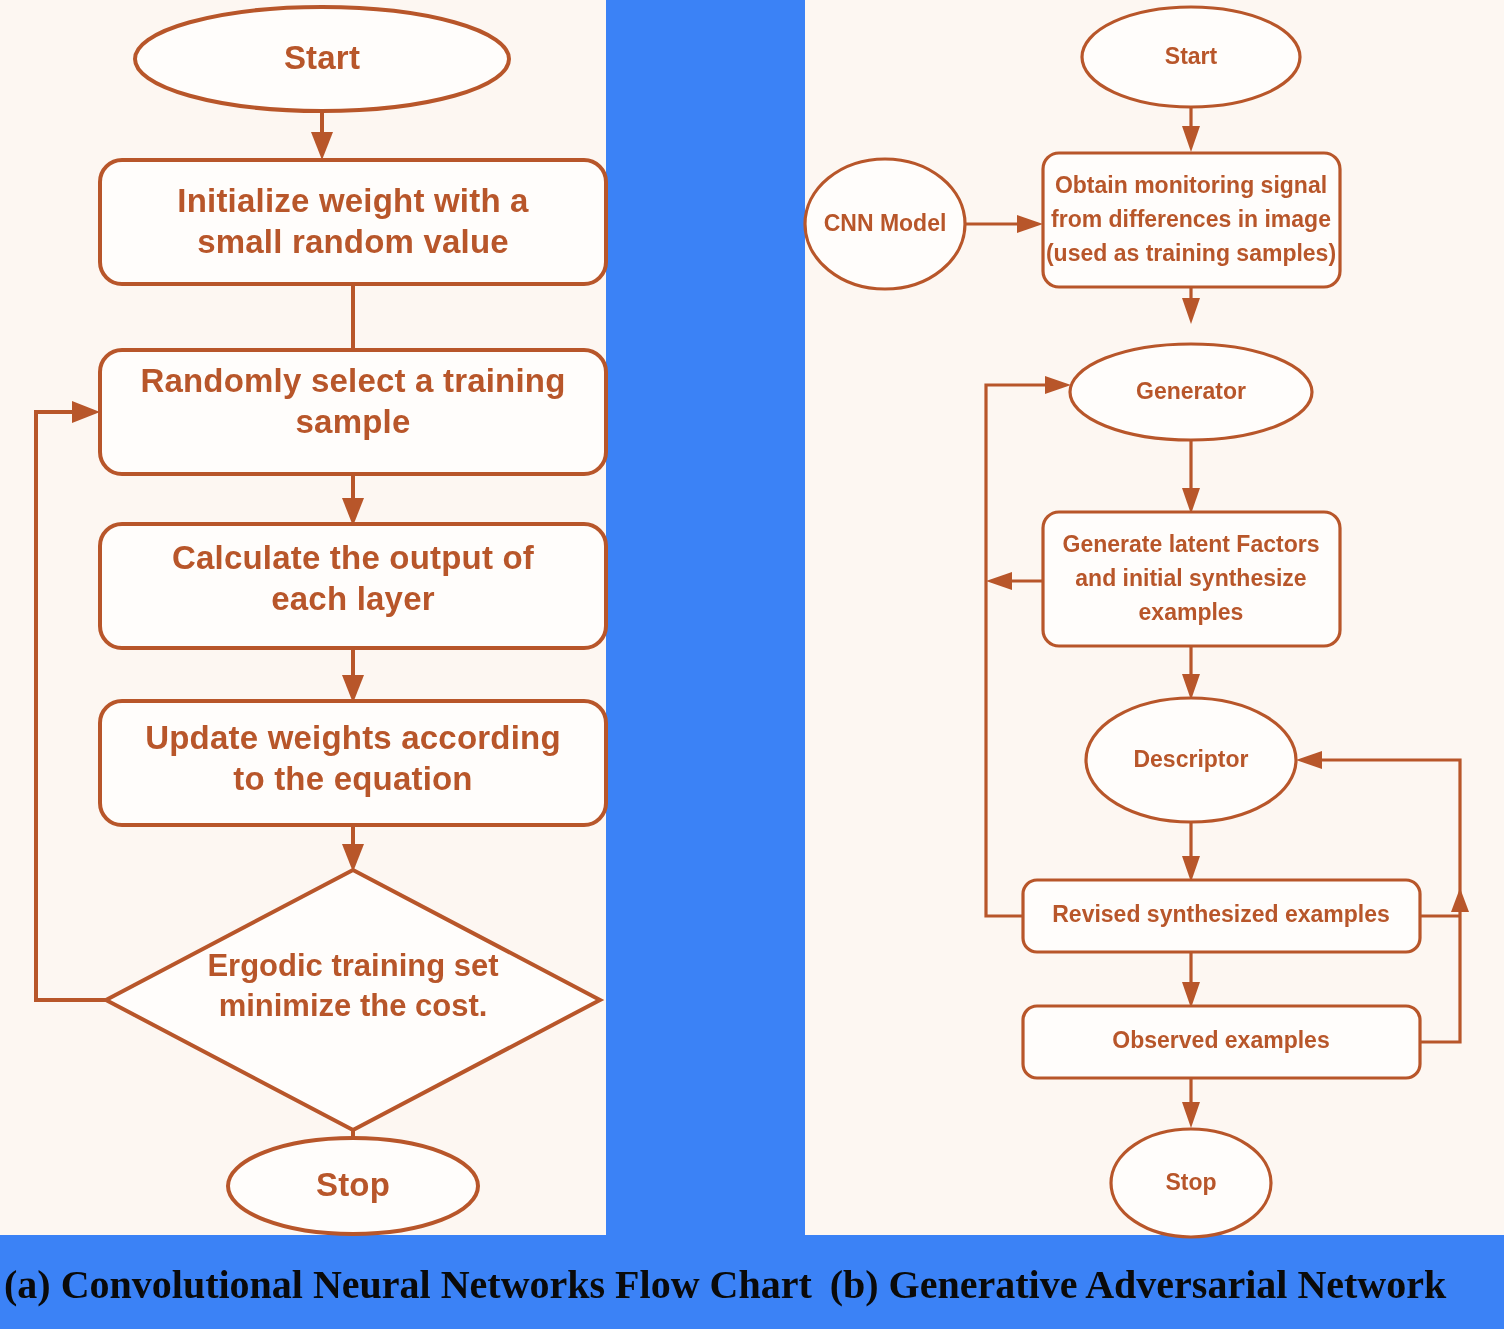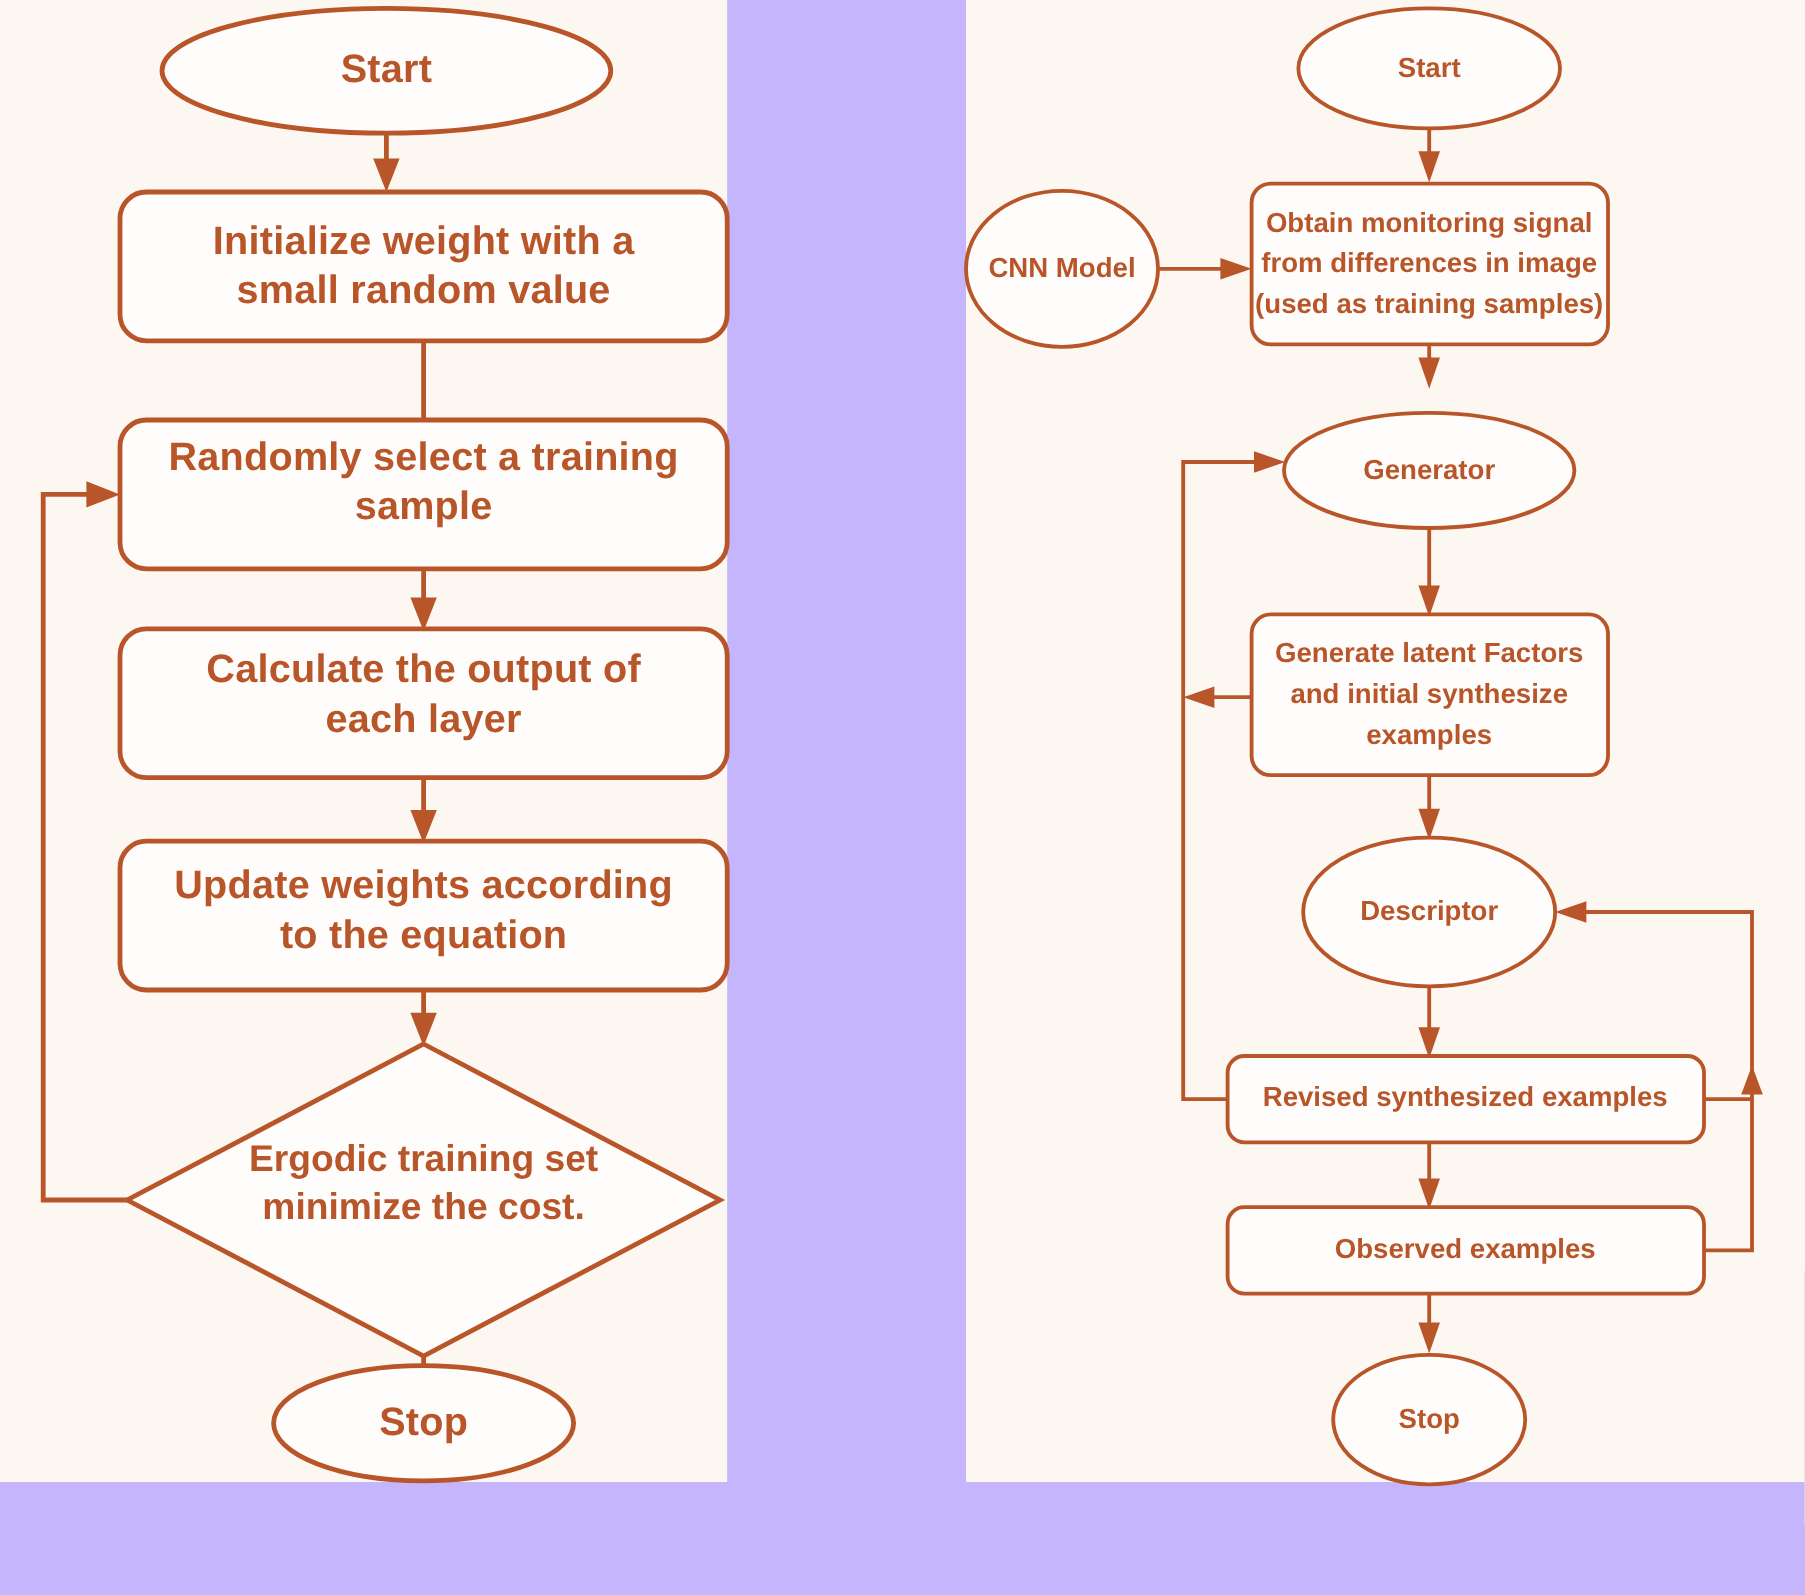--- a/index.html
+++ b/index.html
@@ -1,17 +1,17 @@
 <!DOCTYPE html>
 <html><head>
 <meta charset="utf-8">
 <style>
   html,body{margin:0;padding:0;background:#ffffff;}
   body{width:1504px;height:1329px;font-family:"Liberation Sans",sans-serif;}
-  #stage{position:relative;width:1504px;height:1329px;overflow:hidden;background:#c4b5fd;}
+  #stage{position:relative;width:1504px;height:1329px;overflow:hidden;background:#3b82f6;}
   .panel-bg{position:absolute;top:0;height:1235px;background:#fdf7f2;}
   #panel-a-bg{left:0;width:606px;}
   #panel-b-bg{left:805px;width:699px;}
   svg.flow{position:absolute;top:0;left:0;overflow:visible;}
   .shape{fill:#fffdfb;stroke:#b8562a;stroke-width:4;}
   .shape-thin{fill:#fffdfb;stroke:#b8562a;stroke-width:3.2;}
   .conn{stroke:#b8562a;stroke-width:4;fill:none;}
   .conn-thin{stroke:#b8562a;stroke-width:3.2;fill:none;}
   .arrowhead{fill:#b8562a;stroke:none;}
   text.lbl{fill:#b8562a;font-family:"Liberation Sans",sans-serif;font-weight:bold;text-anchor:middle;dominant-baseline:middle;}
@@ -213,14 +213,18 @@
       <path class="conn-thin" d="M615,1042 L655,1042 L655,760 L515,760"></path>
       <polygon class="arrowhead" points="491,760 517,751 517,769"></polygon>
     </g>
 
     <g>
       <path class="conn-thin" d="M615,916 L655,916"></path>
       <polygon class="arrowhead" points="655,888 646,912 664,912"></polygon>
     </g>
   </svg>
 
+  <div id="caption">
+    <span class="cap" id="cap-a">(a) Convolutional Neural Networks Flow Chart</span>
+    <span class="cap" id="cap-b">(b) Generative Adversarial Network</span>
+  </div>
 
 </div>
 
 </body></html>

